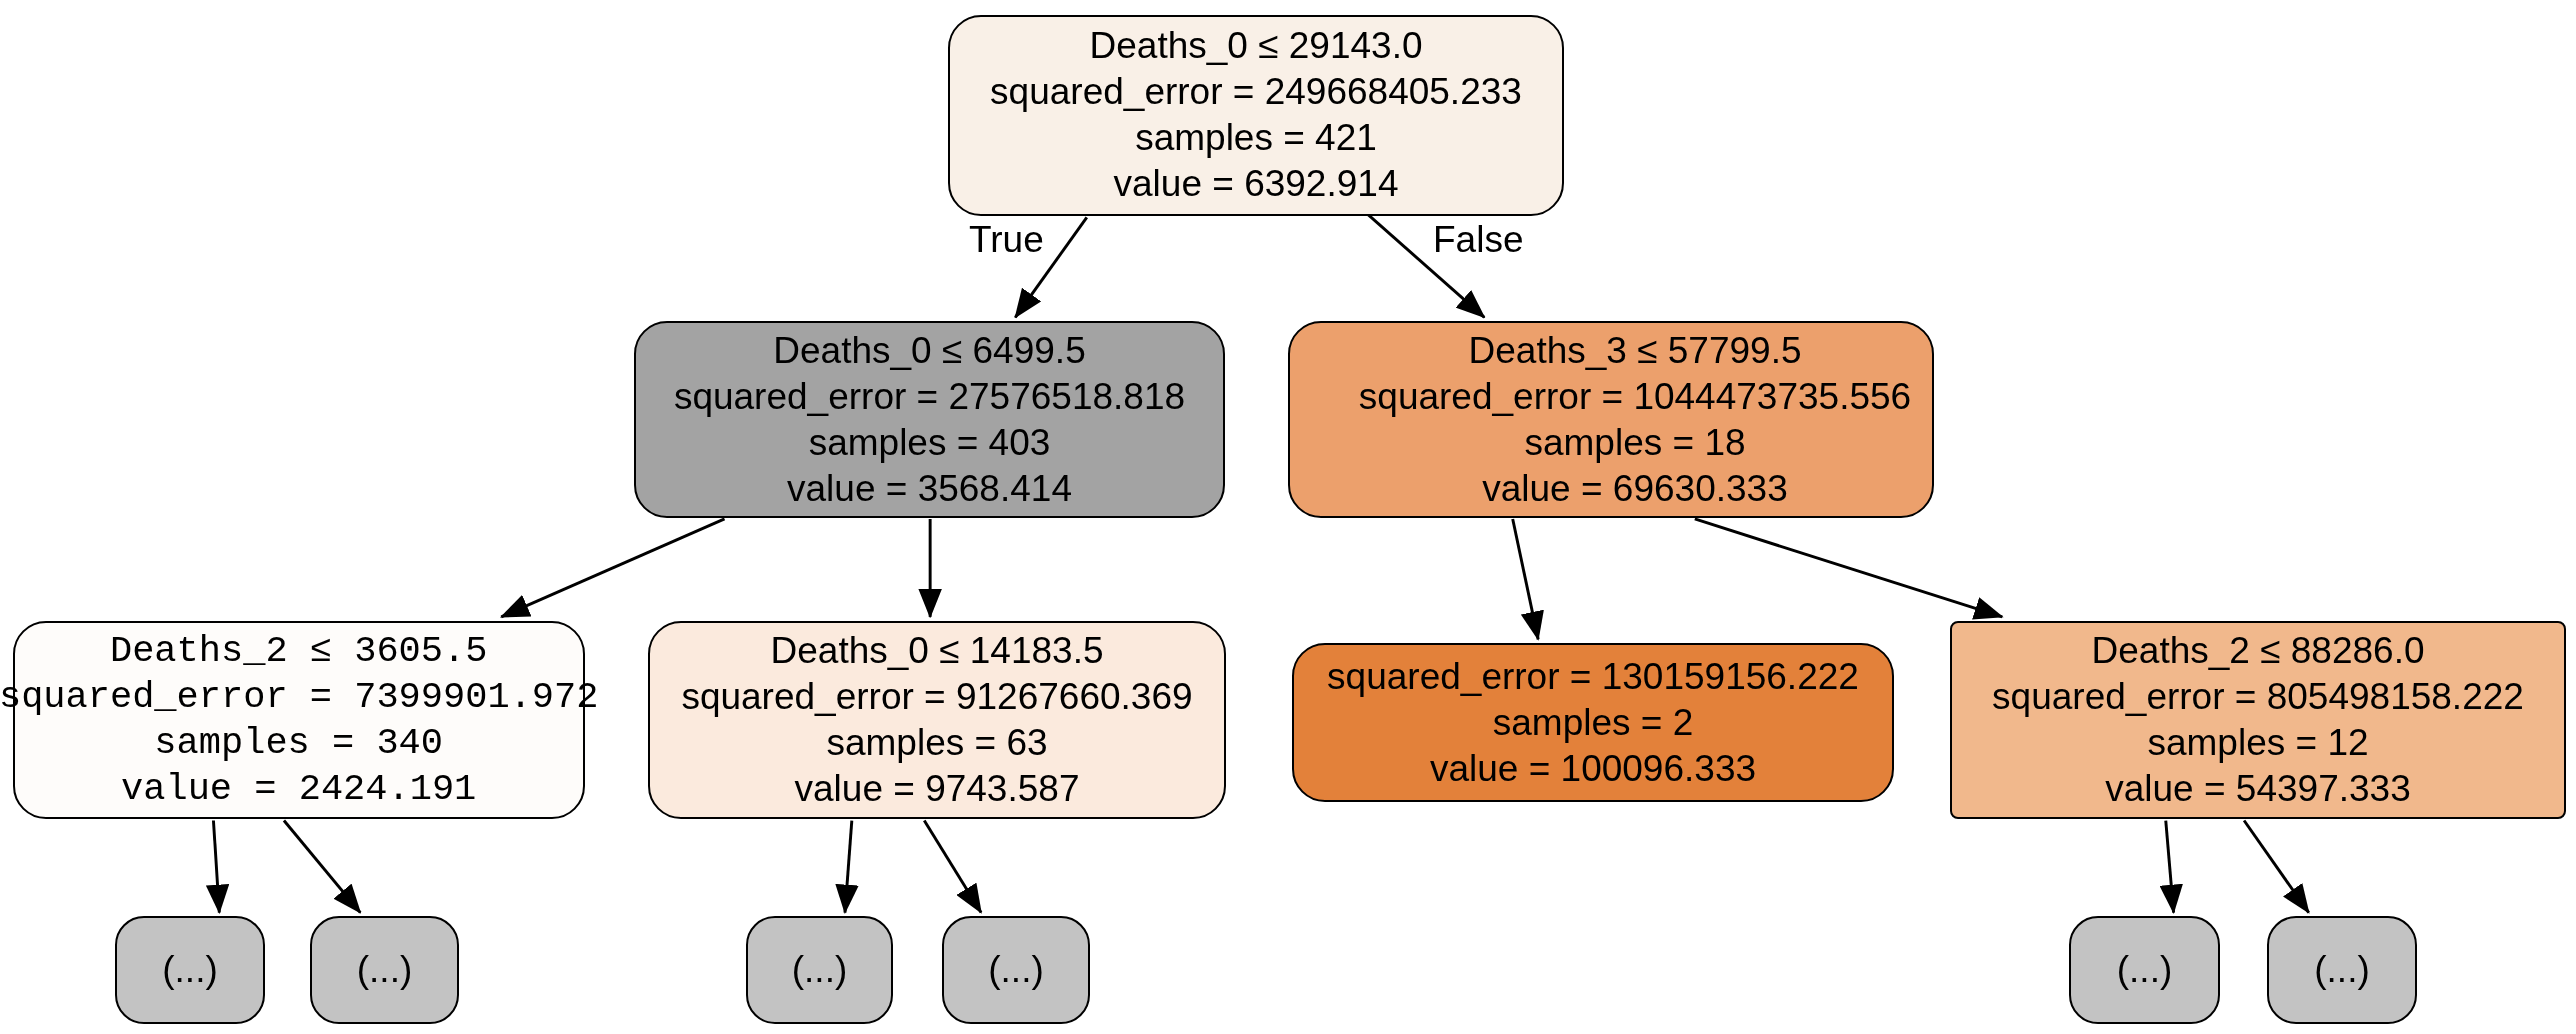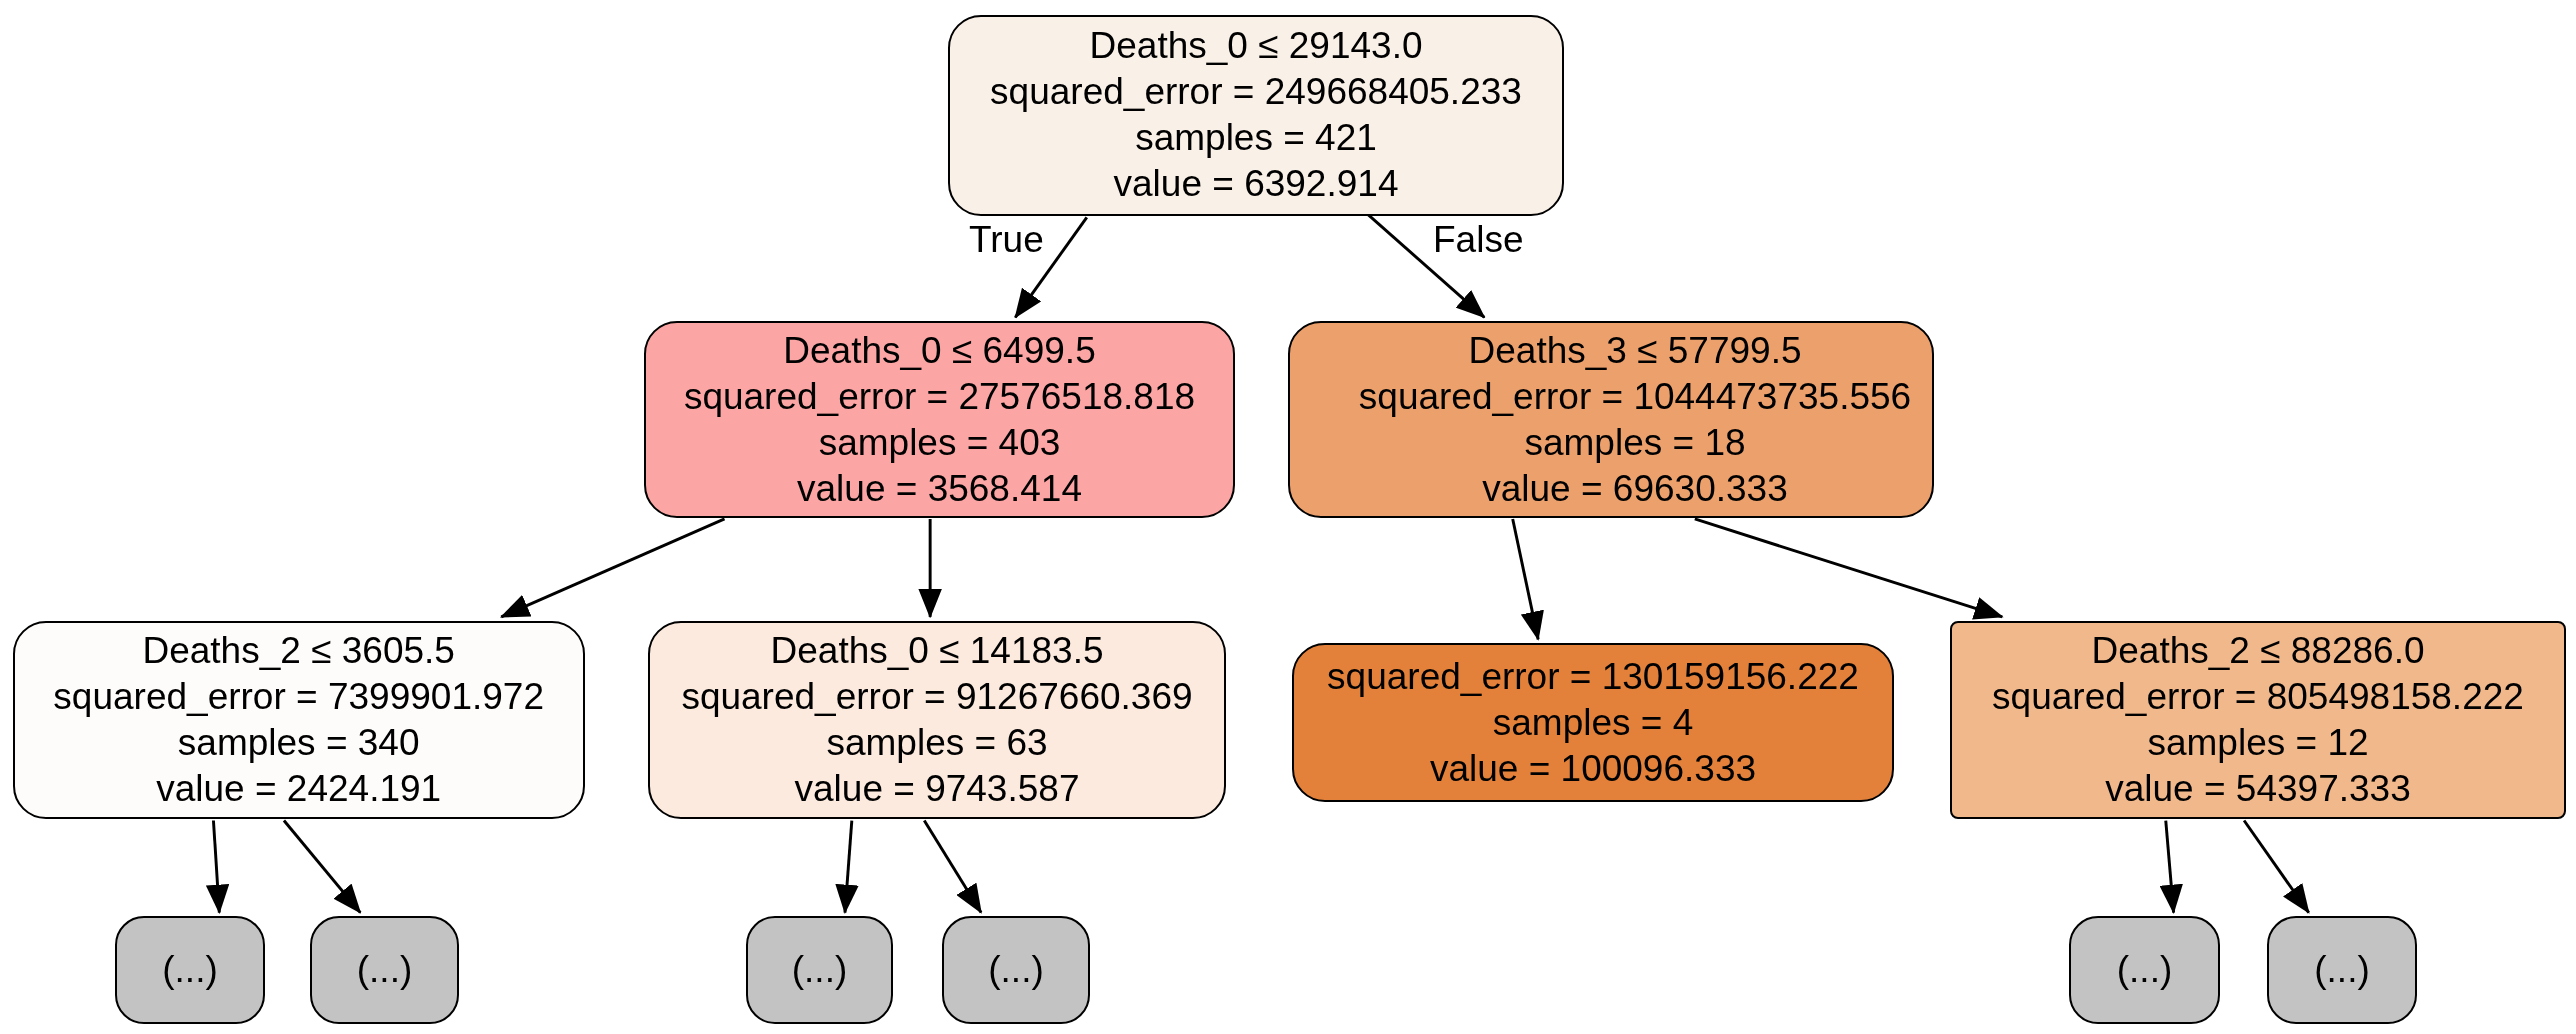--- a/index.html
+++ b/index.html
@@ -34,21 +34,21 @@
   .node.pruned { border-radius: 29px; }
   .edge-label {
     position: absolute;
     font-size: 37px;
     line-height: 45px;
   }
   
   #n-root { left: 948px;  top: 14.7px;  width: 616px; height: 201px; }
   #n-l    { left: 634px;  top: 321px; width: 591px; height: 197px; }
   #n-r    { left: 1288px; top: 321px; width: 646px; height: 197px; }
-  #n-ll   { left: 12.7px;   top: 621px; width: 572px; height: 198px; }
+  #n-ll   { left: 12.7px;   top: 621px; width: 572px; height: 198px; font-family: Liberation Mono, monospace; }
   #n-lr   { left: 648px;  top: 621px; width: 578px; height: 198px; }
   #n-rl   { left: 1292px; top: 643px; width: 602px; height: 159px; }
   #n-rr   { left: 1950px; top: 621px; width: 616px; height: 198px; }
   #g1 { left: 115px;  top: 916px; width: 150px; height: 108px; }
   #g2 { left: 310px;  top: 916px; width: 149px; height: 108px; }
   #g3 { left: 746px;  top: 916px; width: 147px; height: 108px; }
   #g4 { left: 942px;  top: 916px; width: 148px; height: 108px; }
   #g5 { left: 2069px; top: 916px; width: 151px; height: 108px; }
   #g6 { left: 2267px; top: 916px; width: 150px; height: 108px; }
   #lbl-true  { left: 969px;  top: 217px; }
@@ -84,21 +84,21 @@
   <div class="edge-label" id="lbl-true">True</div>
   <div class="edge-label" id="lbl-false">False</div>
 
   <div class="node" id="n-root" style="background-color: rgb(249, 240, 231);">
     <div>Deaths_0 ≤ 29143.0</div>
     <div>squared_error = 249668405.233</div>
     <div>samples = 421</div>
     <div>value = 6392.914</div>
   </div>
 
-  <div class="node" id="n-l" style="background-color: #fca5a5; margin-left: 10px;">
+  <div class="node" id="n-l" style="background-color: #a3a3a3;">
     <div>Deaths_0 ≤ 6499.5</div>
     <div>squared_error = 27576518.818</div>
     <div>samples = 403</div>
     <div>value = 3568.414</div>
   </div>
 
   <div class="node" id="n-r" style="background-color: rgb(236, 160, 108); padding-left: 48px;">
     <div>Deaths_3 ≤ 57799.5</div>
     <div>squared_error = 1044473735.556</div>
     <div>samples = 18</div>
@@ -114,21 +114,21 @@
 
   <div class="node" id="n-lr" style="background-color: rgb(251, 234, 221);">
     <div>Deaths_0 ≤ 14183.5</div>
     <div>squared_error = 91267660.369</div>
     <div>samples = 63</div>
     <div>value = 9743.587</div>
   </div>
 
   <div class="node" id="n-rl" style="background-color: rgb(227, 129, 58);">
     <div>squared_error = 130159156.222</div>
-    <div>samples = 4</div>
+    <div>samples = 2</div>
     <div>value = 100096.333</div>
   </div>
 
   <div class="node" id="n-rr" style="background-color: rgb(241, 184, 140); border-radius: 8px;">
     <div>Deaths_2 ≤ 88286.0</div>
     <div>squared_error = 805498158.222</div>
     <div>samples = 12</div>
     <div>value = 54397.333</div>
   </div>
 

